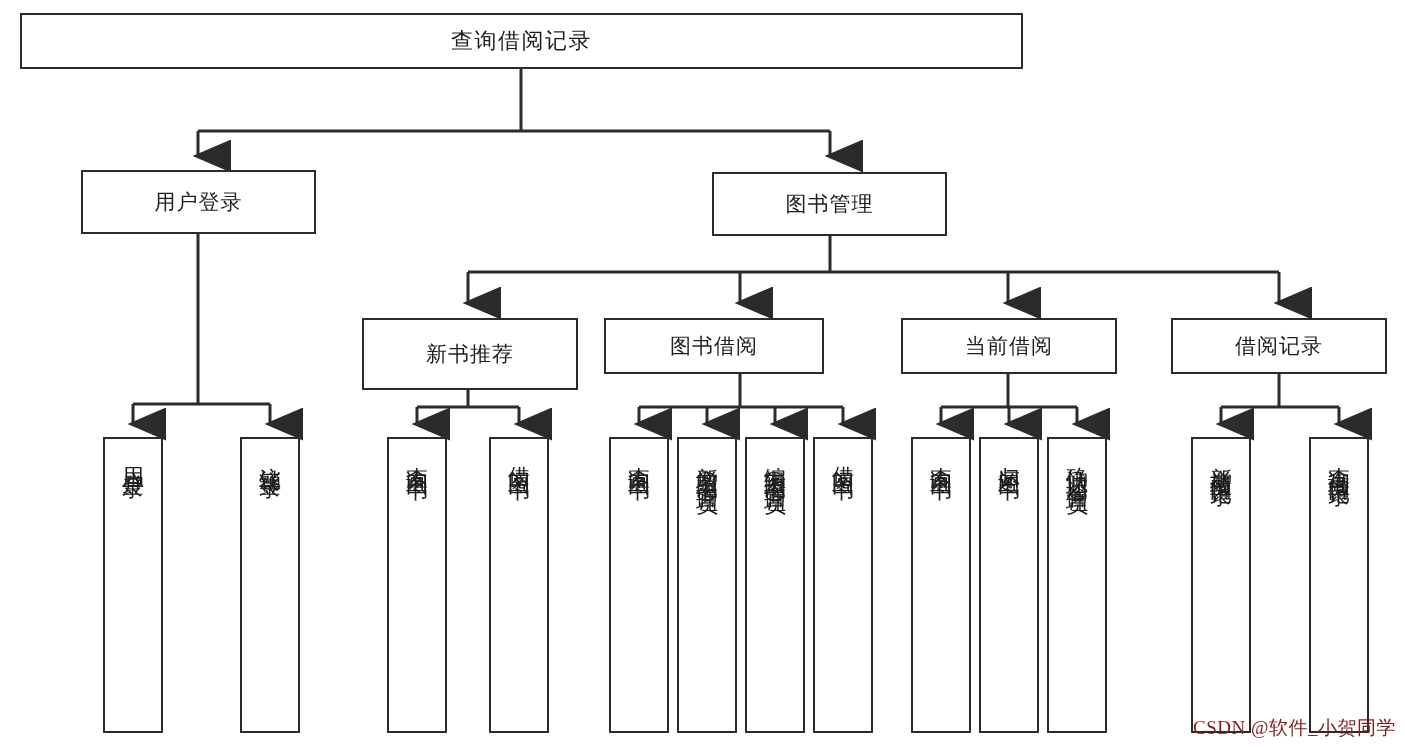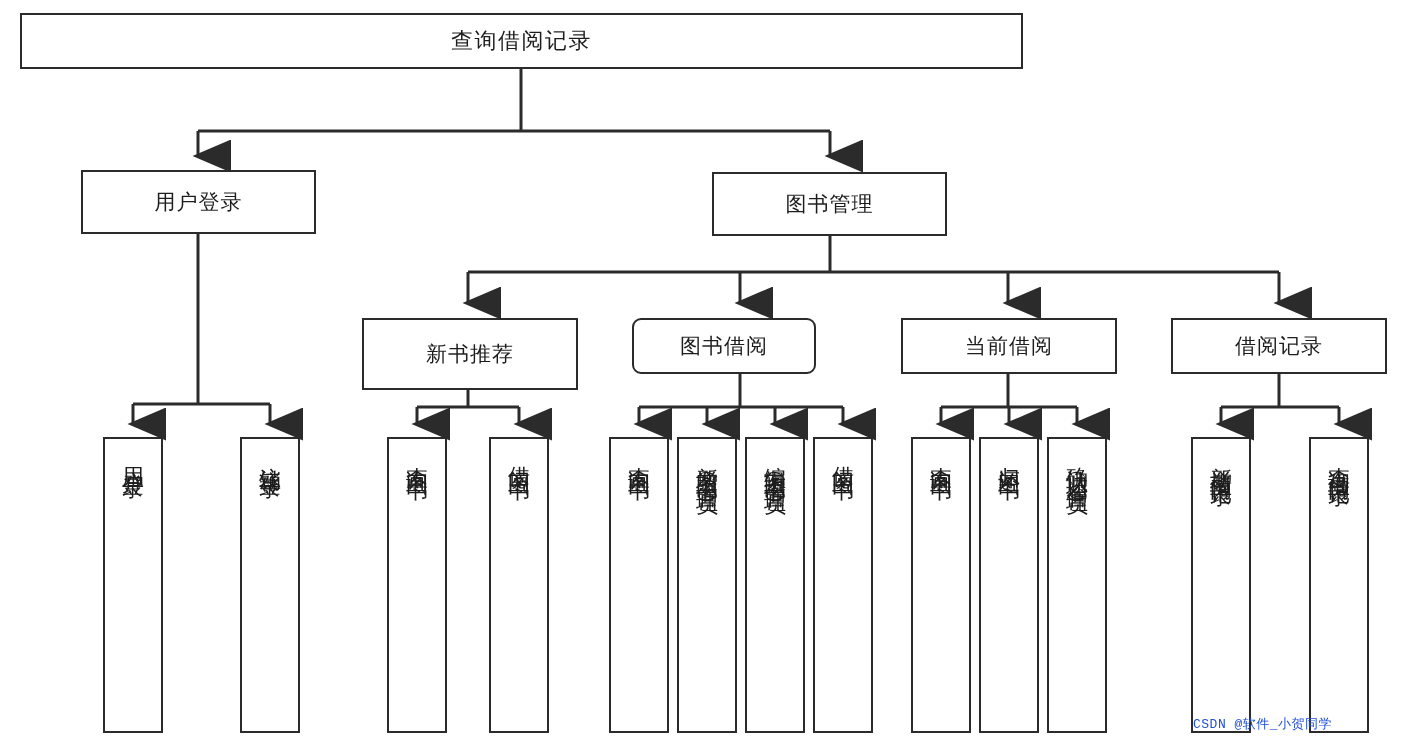--- a/index.html
+++ b/index.html
@@ -61,26 +61,26 @@
     writing-mode: vertical-rl;
     text-orientation: upright;
     font-size: 22px;
     letter-spacing: 4px;
     line-height: 1;
     white-space: nowrap;
     text-align: start;
   }
   .watermark {
     position: absolute;
-    color: #1d4ed8;
-    font-size: 13px;
+    color: #7f1d1d;
+    font-size: 19px;
     letter-spacing: 0.5px;
     white-space: nowrap;
     z-index: 5;
-    font-family: Liberation Mono, monospace;
+    font-family: Liberation Serif, serif;
   }
 </style>
 </head>
 <body>
 
 <div id="canvas">
 
   <svg id="edges" viewBox="0 0 1405 747" width="1405" height="747" xmlns="http://www.w3.org/2000/svg">
     <defs>
       <marker id="arrow" viewBox="0 0 12 14" refX="6" refY="13" markerWidth="11" markerHeight="13" orient="auto-start-reverse">
@@ -145,21 +145,21 @@
   </div>
 
   <div class="node horiz" style="left:712px; top:172px; width:235px; height:64px;">
     <span class="node-label">图书管理</span>
   </div>
 
   <div class="node horiz" style="left:362px; top:318px; width:216px; height:72px;">
     <span class="node-label">新书推荐</span>
   </div>
 
-  <div class="node horiz" style="left:632px; top:318px; width:184px; height:56px;border-radius:9px;">
+  <div class="node horiz" style="left:604px; top:318px; width:220px; height:56px;">
     <span class="node-label">图书借阅</span>
   </div>
 
   <div class="node horiz" style="left:901px; top:318px; width:216px; height:56px;">
     <span class="node-label">当前借阅</span>
   </div>
 
   <div class="node horiz" style="left:1171px; top:318px; width:216px; height:56px;">
     <span class="node-label">借阅记录</span>
   </div>

